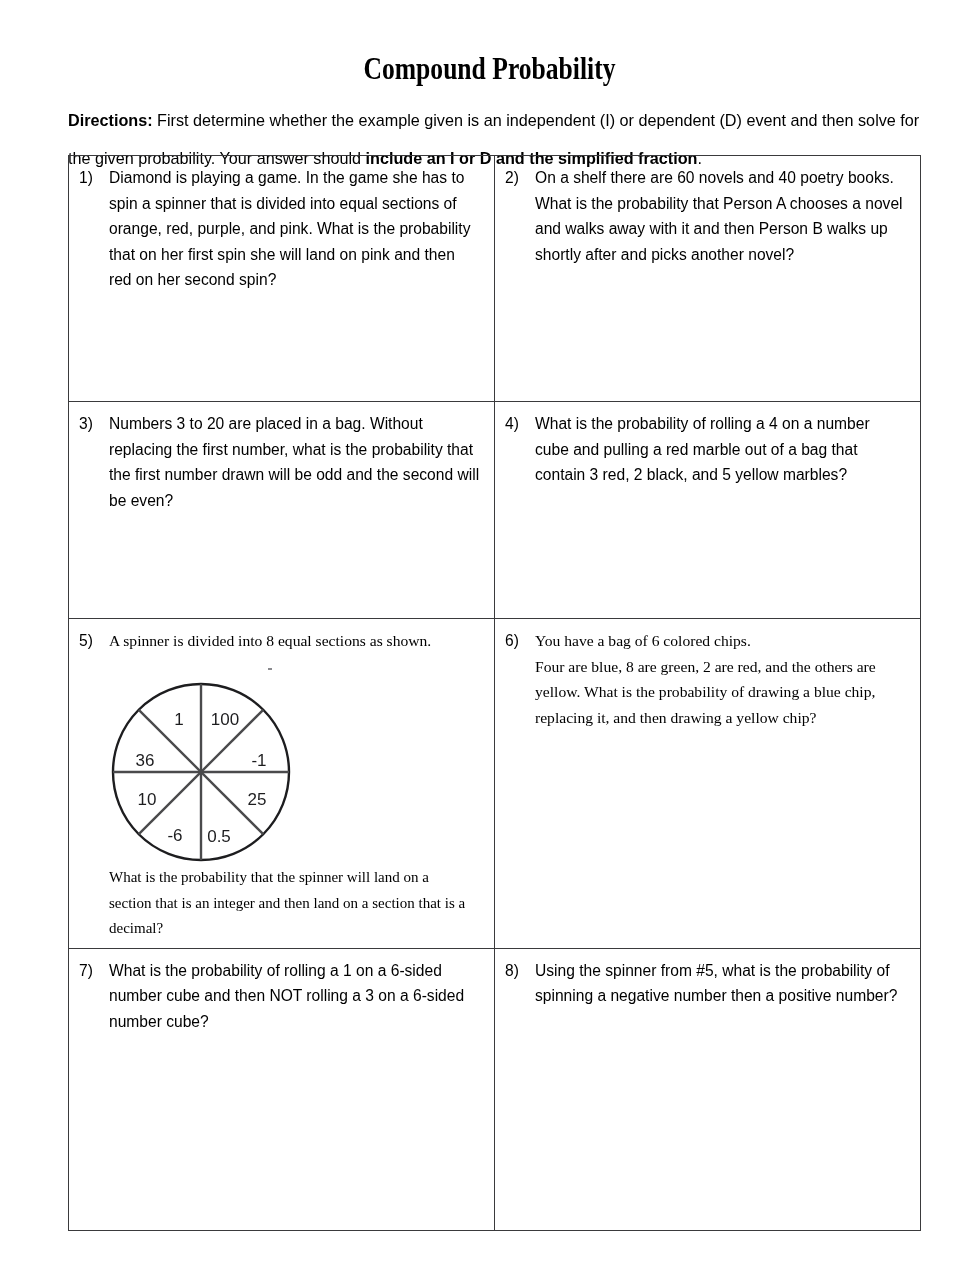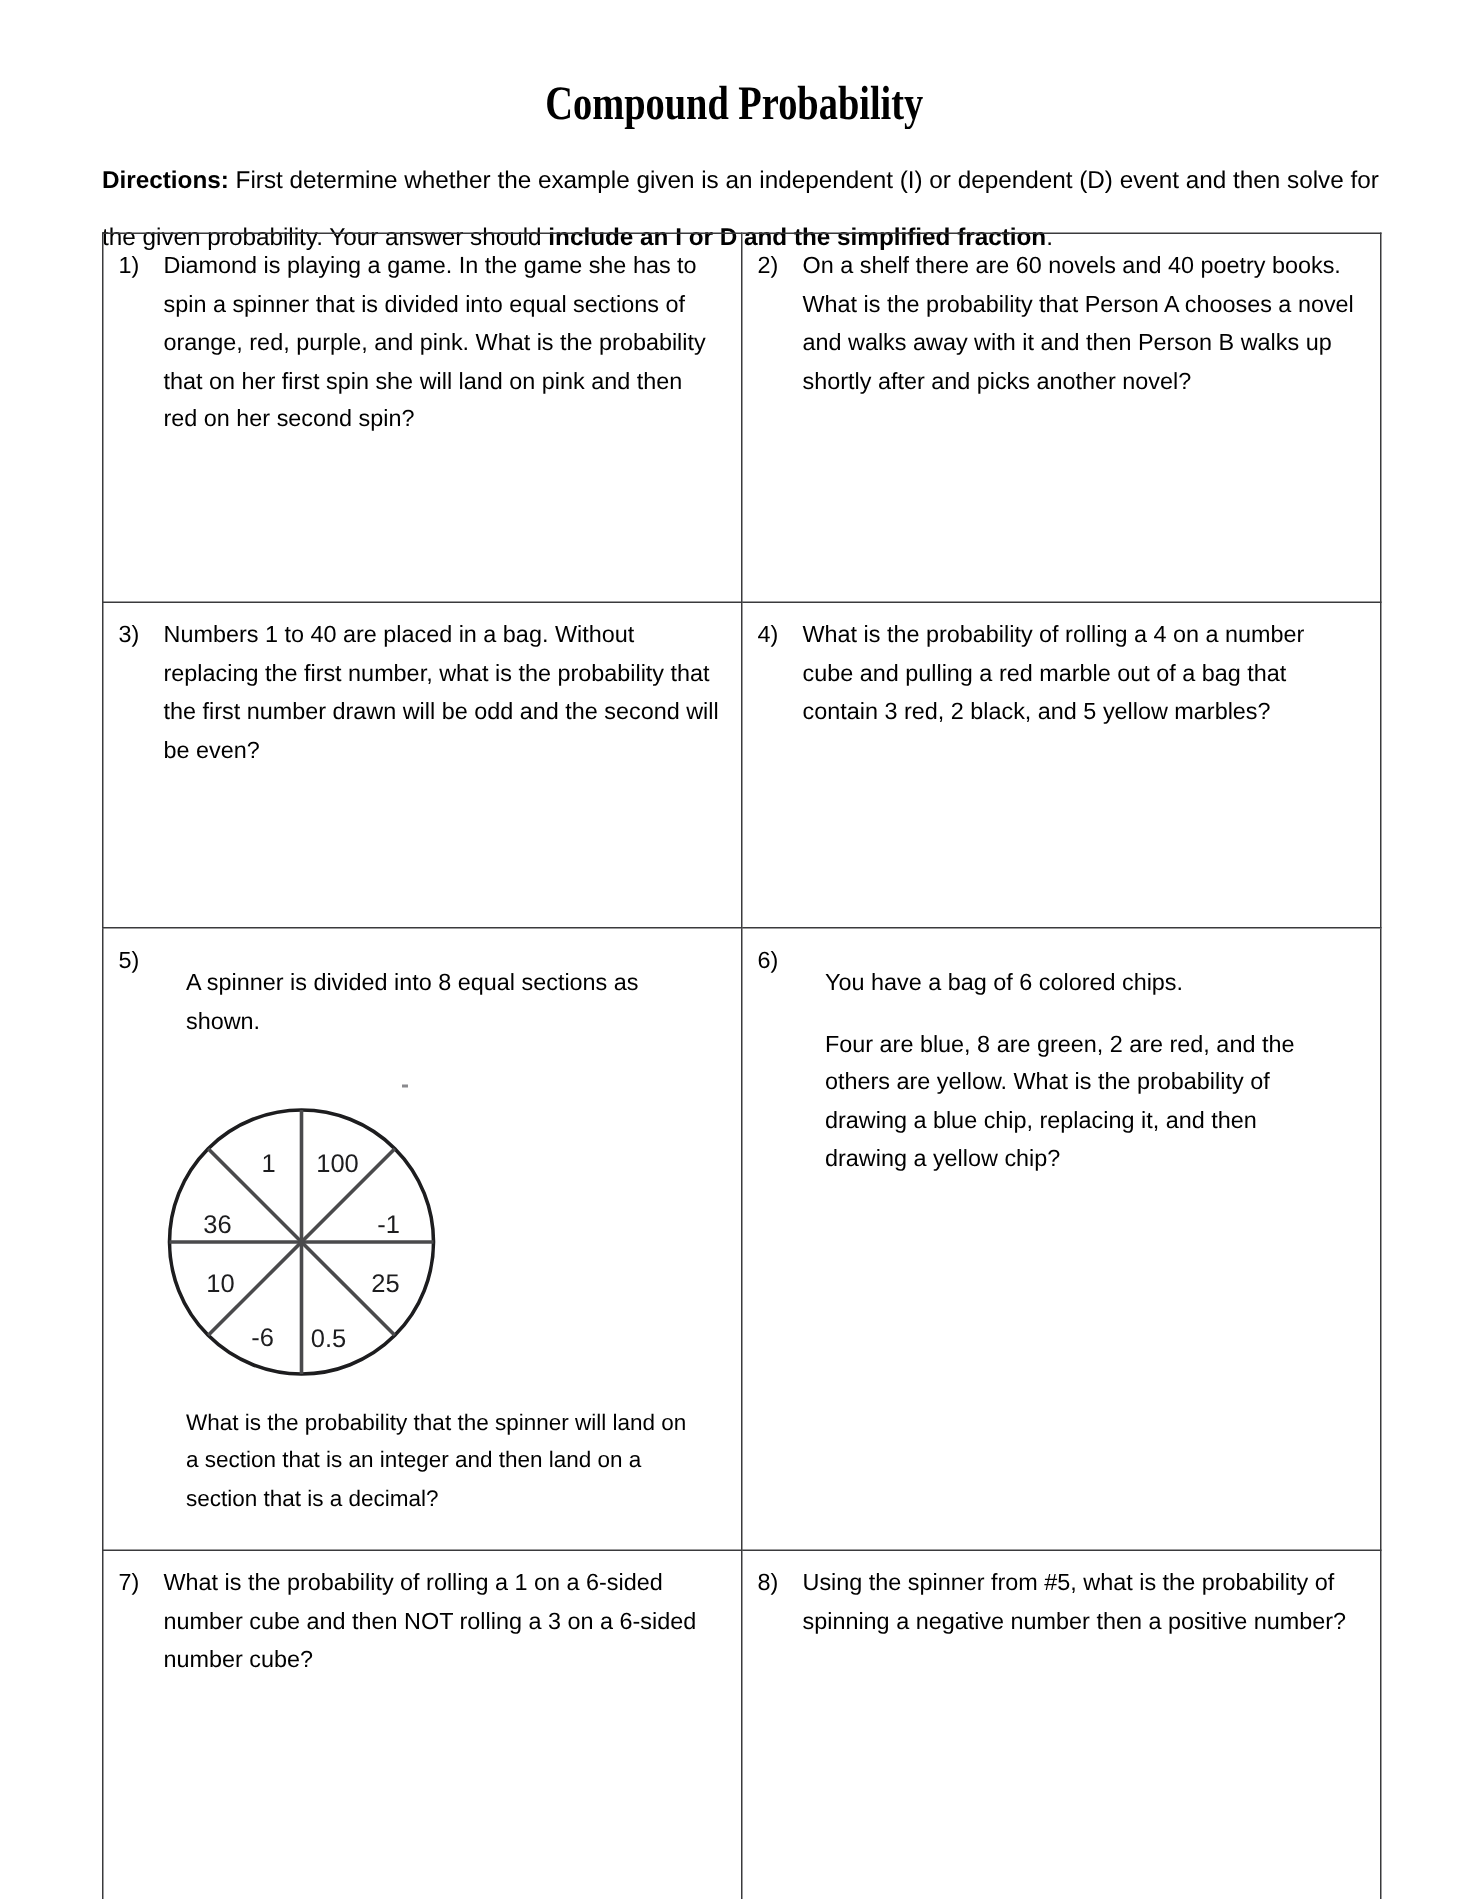--- a/index.html
+++ b/index.html
@@ -70,21 +70,21 @@
   .q-num {
     flex: 0 0 auto;
     width: 30px;
     text-align: left;
     padding-left: 4px;
   }
   .q-text {
     flex: 1 1 auto;
     padding-right: 6px;
   }
-  .q-text p { margin: 15px; }
+  .q-text p { margin: 0; font-family: Liberation Serif, serif; }
 
   
   .row1 td { height: 245px; }
   .row2 td { height: 216px; }
   .row3 td { height: 306px; }
   .row4 td { height: 281px; }
 
   
   .spinner-wrap {
     position: relative;
@@ -134,21 +134,21 @@
           <span class="q-num">2)</span>
           <span class="q-text">On a shelf there are 60 novels and 40 poetry books. What is the probability that Person A chooses a novel and walks away with it and then Person B walks up shortly after and picks another novel?</span>
         </div>
       </td>
     </tr>
 
     <tr class="row2">
       <td>
         <div class="cell-inner">
           <span class="q-num">3)</span>
-          <span class="q-text">Numbers 1 to 40 are placed in a bag. Without replacing the first number, what is the probability that the first number drawn will be odd and the second will be even?</span>
+          <span class="q-text">Numbers 3 to 20 are placed in a bag. Without replacing the first number, what is the probability that the first number drawn will be odd and the second will be even?</span>
         </div>
       </td>
       <td>
         <div class="cell-inner">
           <span class="q-num">4)</span>
           <span class="q-text">What is the probability of rolling a 4 on a number cube and pulling a red marble out of a bag that contain 3 red, 2 black, and 5 yellow marbles?</span>
         </div>
       </td>
     </tr>
 

